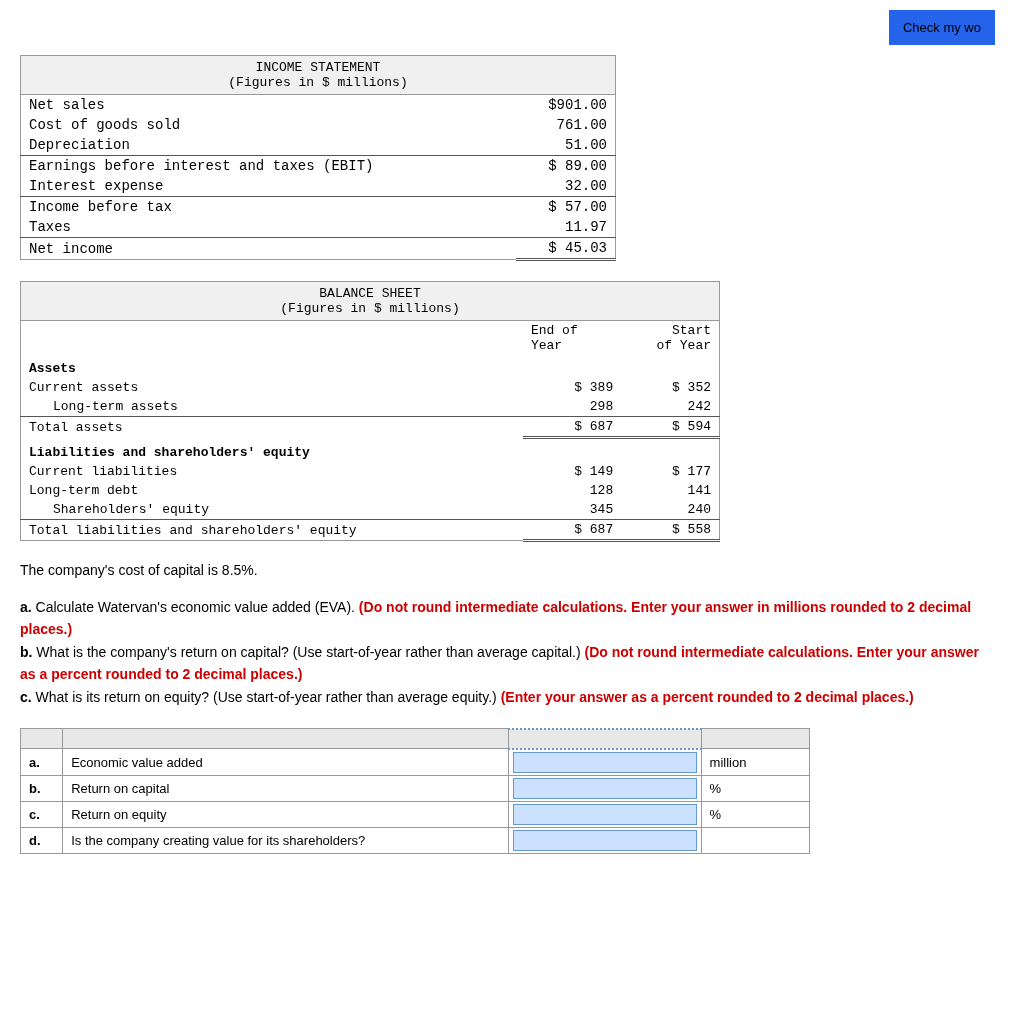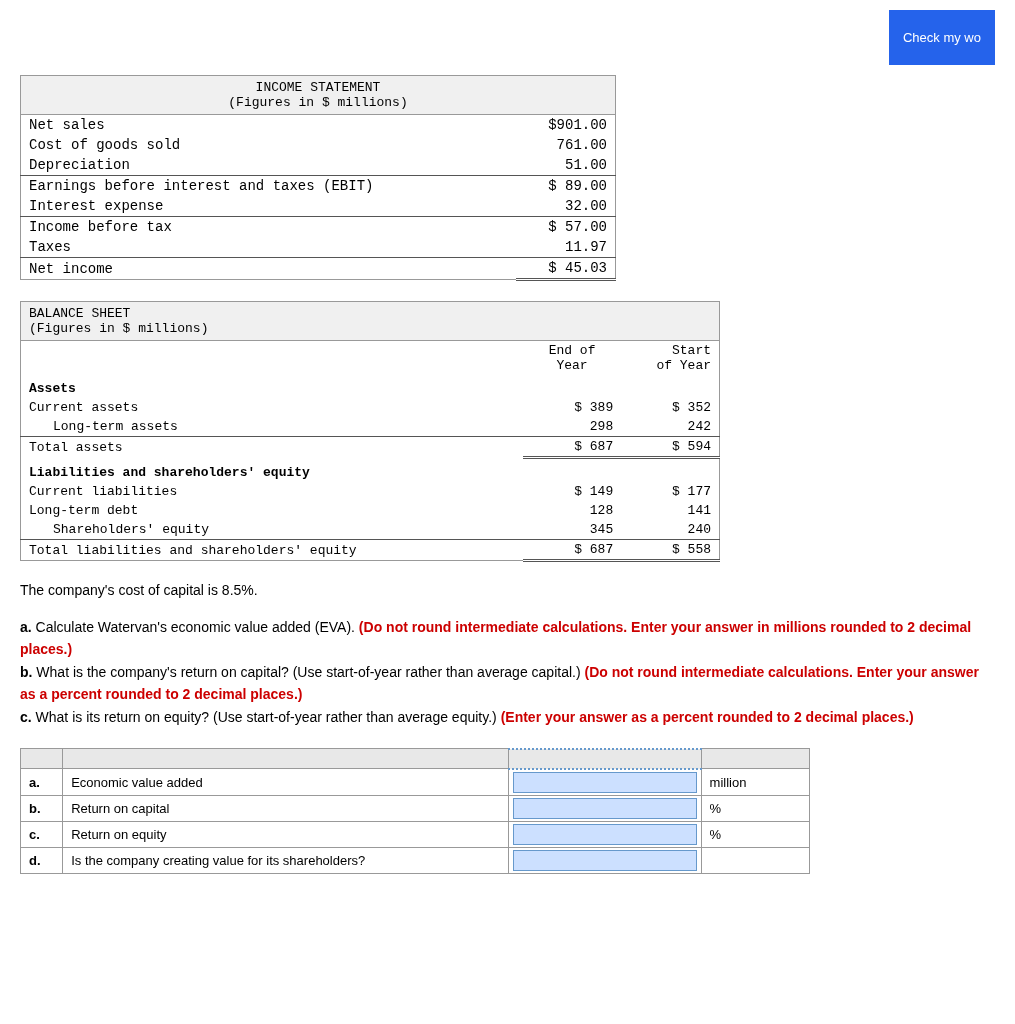--- a/index.html
+++ b/index.html
@@ -12,23 +12,23 @@
     }
 
     
     .top-bar {
       display: flex;
       justify-content: flex-end;
       margin-bottom: 10px;
     }
     .check-btn {
       background: #2563eb;
-      color: #ffffff;
+      color: #000000;
       border: none;
-      padding: 20px 14px;
+      padding: 10px 14px;
       font-size: 13px;
       cursor: pointer;
       font-family: Arial, sans-serif;
     }
 
     
     .income-table {
       border: 1px solid #999;
       border-collapse: collapse;
       width: 596px;
@@ -60,21 +60,21 @@
     }
 
     
     .balance-table {
       border: 1px solid #999;
       border-collapse: collapse;
       width: 700px;
       margin-bottom: 20px;
     }
     .balance-table th {
-      text-align: left;
+      text-align: center;
       padding: 4px 8px;
       font-weight: normal;
       background: #f0f0f0;
       border-bottom: 1px solid #999;
       font-family: 'Courier New', Courier, monospace;
       font-size: 13px;
     }
     .balance-table td {
       padding: 2px 8px;
       font-family: 'Courier New', Courier, monospace;
@@ -227,21 +227,21 @@
 <table class="balance-table">
   <thead>
     <tr>
       <th colspan="3">
         <span>BALANCE SHEET</span><br>
         <span>(Figures in $ millions)</span>
       </th>
     </tr>
     <tr class="col-header">
       <td style="width:460px;"></td>
-      <td class="value" style="text-align:center; font-family:'Courier New',Courier,monospace; font-size:13px;">
+      <td class="value" style="text-align:left; font-family:'Courier New',Courier,monospace; font-size:13px;">
         <span>End of</span><br>
         <span>Year</span>
       </td>
       <td class="value" style="text-align:right; font-family:'Courier New',Courier,monospace; font-size:13px;">
         <span>Start</span><br>
         <span>of Year</span>
       </td>
     </tr>
   </thead>
   <tbody id="balance-body">

